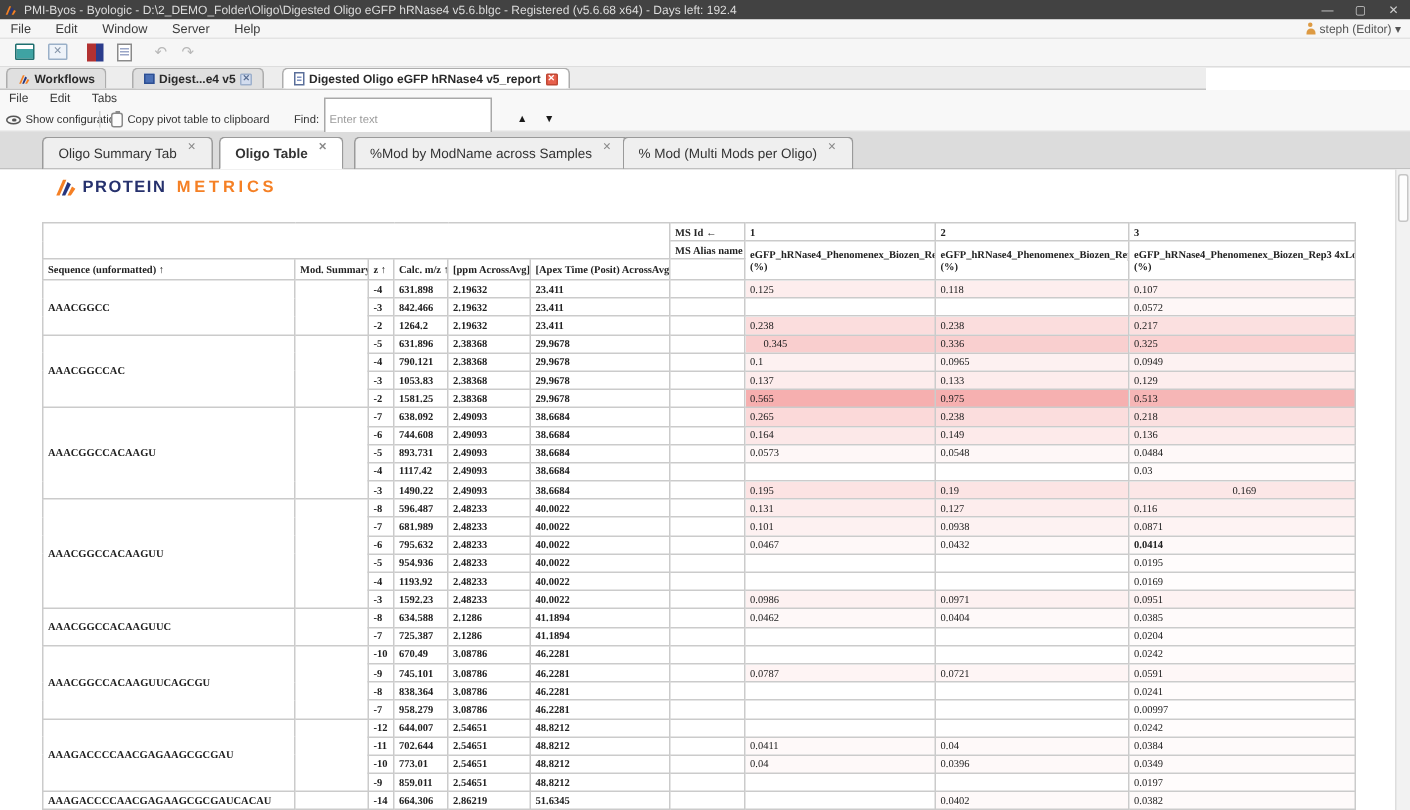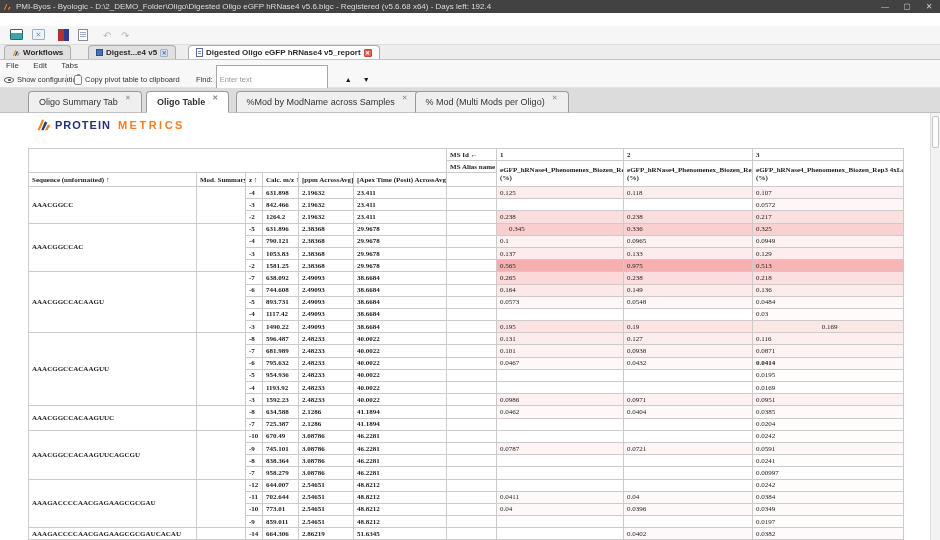--- a/index.html
+++ b/index.html
@@ -28,21 +28,21 @@
   .icon-closewin { left:32px; width:13px; height:11px; border:1px solid #9ab0c8; border-radius:1px; background:#eef3f9; color:#8494a8; font-size:7px; line-height:9px; text-align:center; }
   .icon-book { left:58px; width:11px; height:12px; display:flex; }
   .icon-book i { display:block; width:5.5px; height:12px; background:#b23131; }
   .icon-book i + i { background:#2b3c8c; }
   .icon-doc { left:78px; width:10px; height:12px; border:1px solid #8a8a8a; background:#fff; }
   .icon-doc::before { content:""; display:block; margin:2px 1px 0 1px; height:1px; background:#9aa6c8; box-shadow:0 2px 0 #9aa6c8, 0 4px 0 #9aa6c8; }
   .icon-undo, .icon-redo { font-size:10px; color:#b8b8b8; line-height:13px; }
   .icon-undo { left:103px; } .icon-redo { left:121px; }
 
   
-  .main-tabs { position:absolute; left:0; top:45px; width:940px; height:15px; background:#ededed; border-bottom:1px solid #c4c4c4; }
+  .main-tabs { position:absolute; left:0; top:45px; width:804px; height:15px; background:#ededed; border-bottom:1px solid #c4c4c4; }
   .mtab { position:absolute; bottom:0; height:14px; display:flex; align-items:center; gap:3px; padding:0 7px; font-size:8px; font-weight:bold; color:#2a2a2a; background:#e0e0e0; border:1px solid #adadad; border-bottom:none; border-radius:4px 4px 0 0; }
   .mtab.active { background:#fff; }
   .mtab .mini-x { width:8px; height:8px; font-size:6px; line-height:7px; text-align:center; border-radius:1px; }
   .mini-x.blue { background:#d3ddef; border:1px solid #9db0cc; color:#5a6f92; }
   .mini-x.red  { background:#e8604c; border:1px solid #bf4733; color:#fff; }
   .icon-grid { width:7px; height:7px; background:#4a6fb5; box-shadow:inset 0 0 0 1px #2d4f92; }
   .icon-page { width:7px; height:9px; background:#fff; border:1px solid #5a6f9a; }
   .icon-page::before { content:""; display:block; margin:1.5px 1px 0 1px; height:1px; background:#7c90c0; box-shadow:0 2px 0 #7c90c0; }
 
   
@@ -103,20 +103,28 @@
       <polygon points="12,16 16,8 19,10 15,16" fill="#f58025"></polygon>
     </svg>
     <span class="title-text">PMI-Byos - Byologic - D:\2_DEMO_Folder\Oligo\Digested Oligo eGFP hRNase4  v5.6.blgc - Registered (v5.6.68 x64) - Days left: 192.4</span>
     <div class="win-controls">
       <span>—</span>
       <span>▢</span>
       <span>✕</span>
     </div>
   </div>
 
+  <div class="menubar">
+    <span class="mitem">File</span>
+    <span class="mitem">Edit</span>
+    <span class="mitem">Window</span>
+    <span class="mitem">Server</span>
+    <span class="mitem">Help</span>
+    <span class="user-area"><span class="person-icon"></span><span>steph (Editor)</span> <span>▾</span></span>
+  </div>
 
   <div class="toolbar">
     <div class="tb-icon icon-monitor"></div>
     <div class="tb-icon icon-closewin">✕</div>
     <div class="tb-icon icon-book">
         <i></i>
         <i></i>
       </div>
     <div class="tb-icon icon-doc"></div>
     <div class="tb-icon icon-undo">↶</div>

